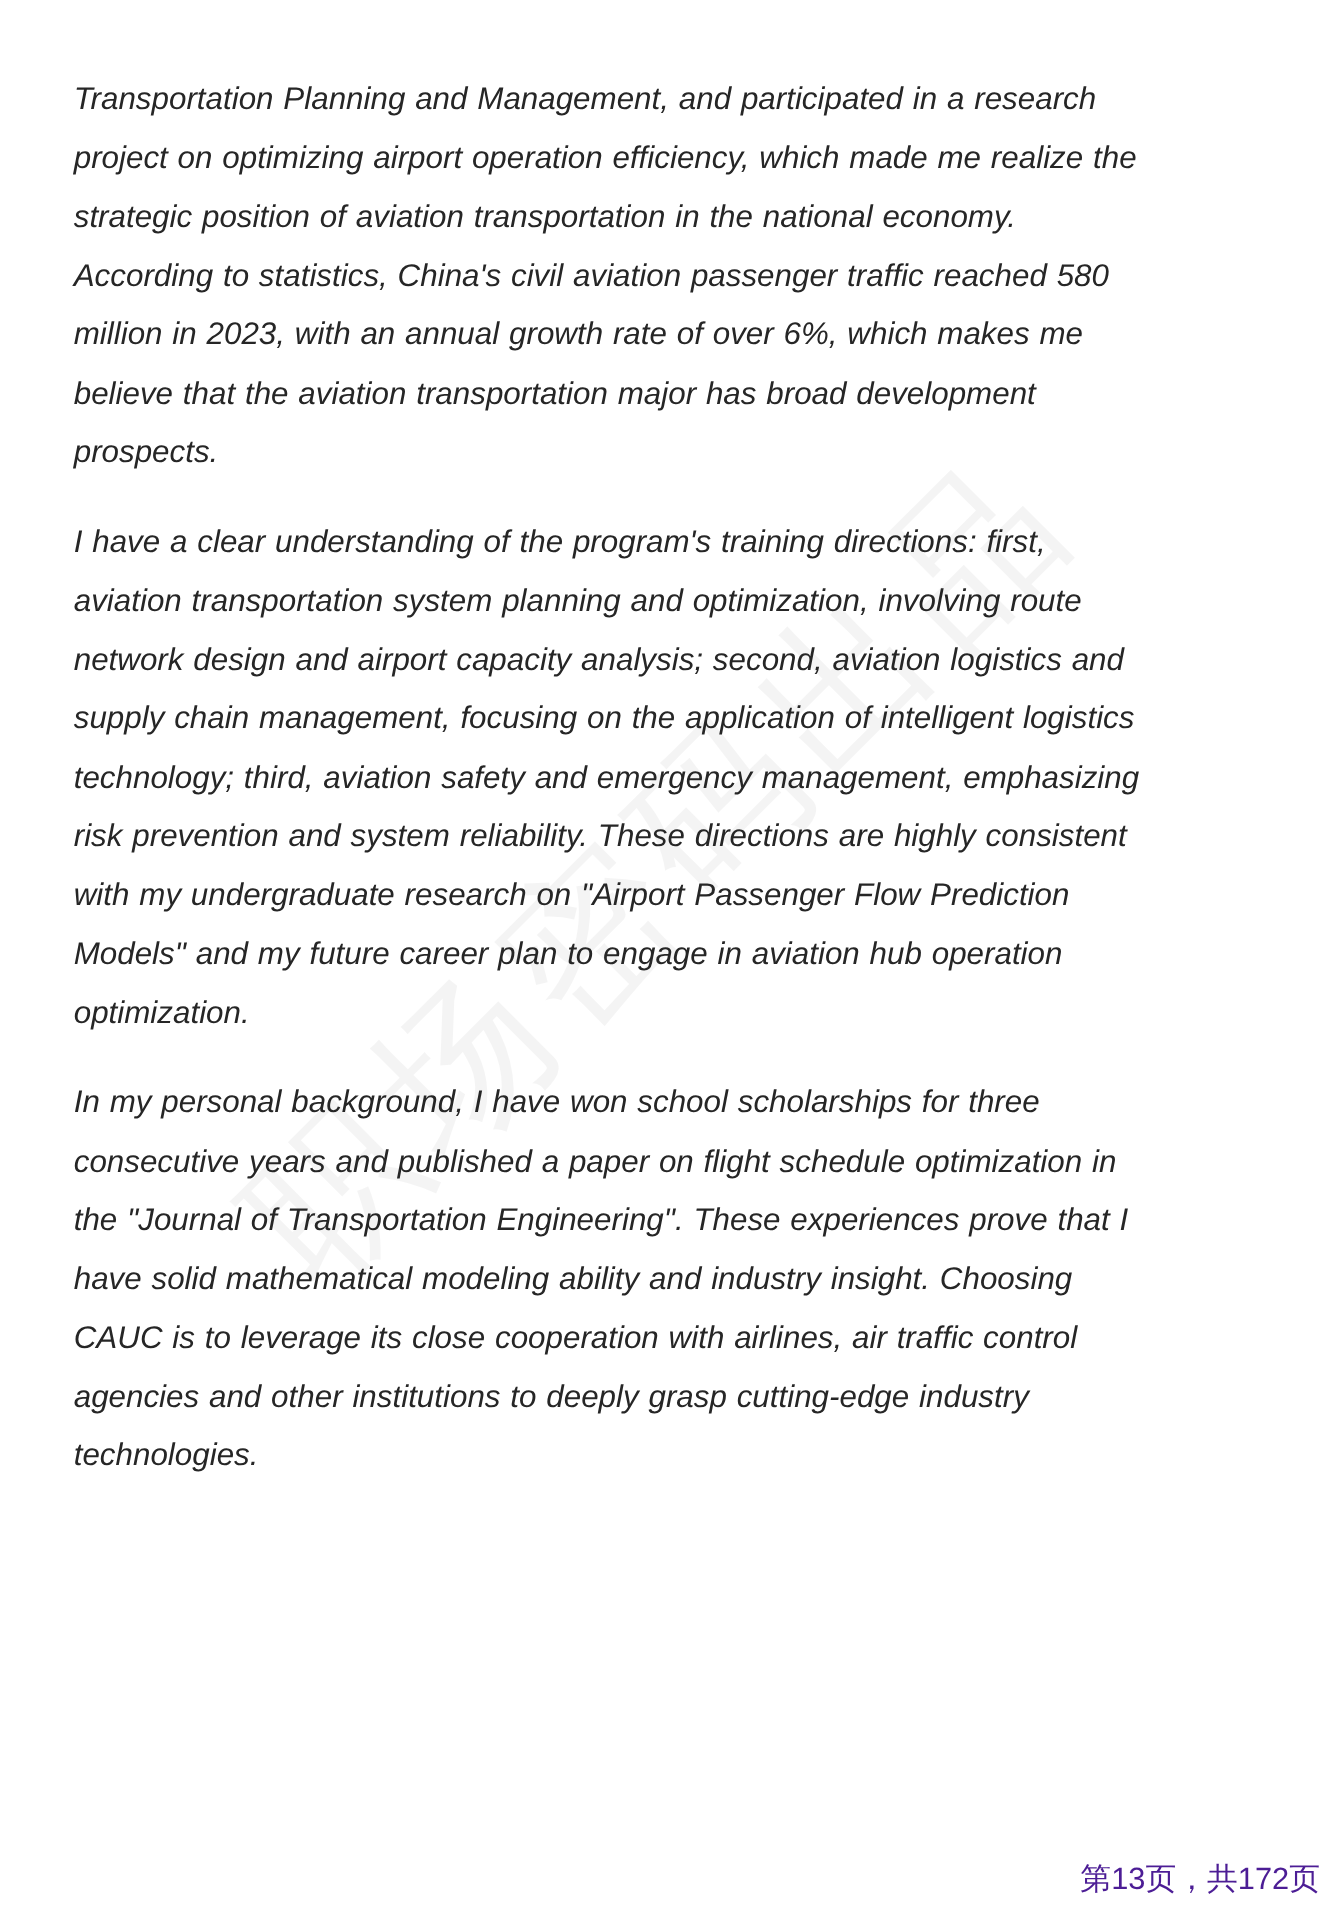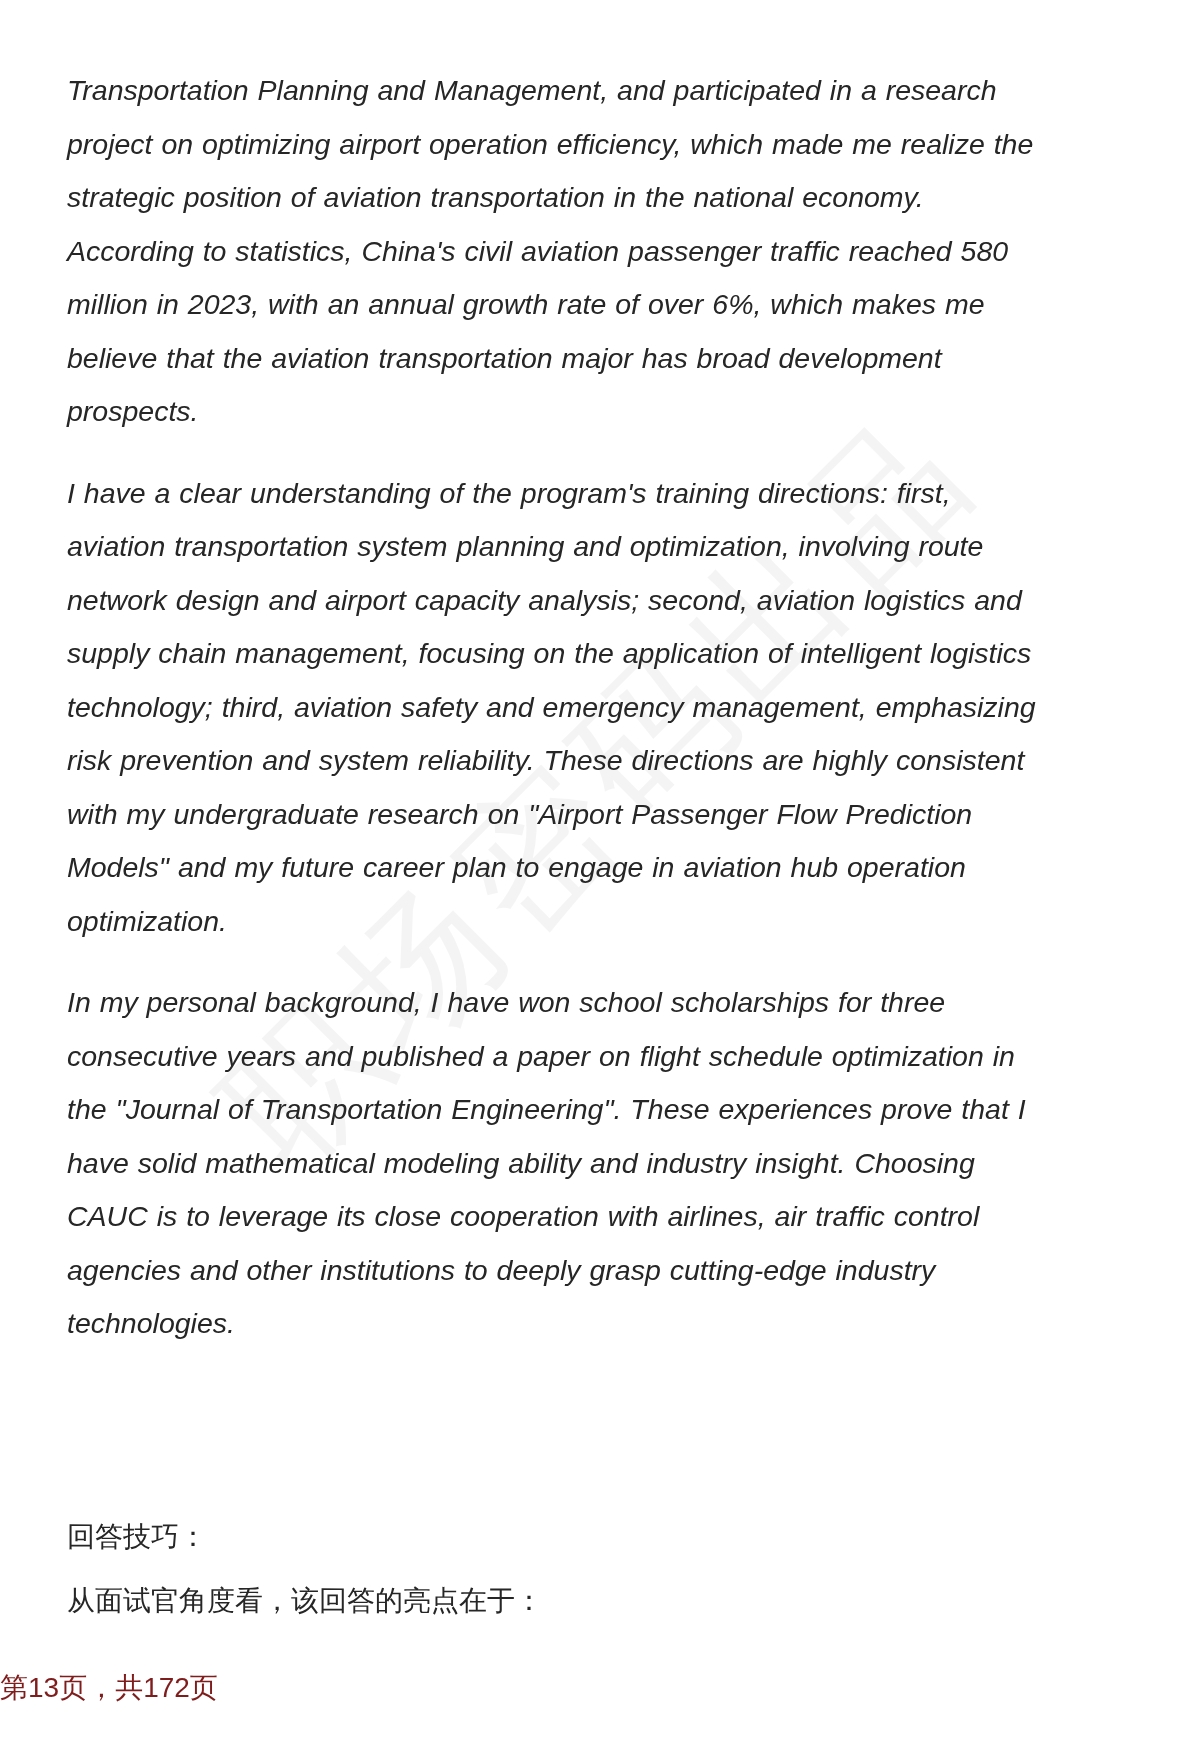--- a/index.html
+++ b/index.html
@@ -61,44 +61,40 @@
 
   .tips-line {
     font-size: 28px;
     line-height: 40px;
   }
 
   .footer {
     position: absolute;
     left: 0;
     right: 0;
-    bottom: 48px;
-    text-align: left;
+    bottom: 28px;
+    text-align: right;
     font-size: 28px;
-    color: #7f1d1d;
+    color: #4c1d95;
     z-index: 1;
   }
 </style>
 </head>
 <body>
 
 <div class="page">
 
   <div class="watermark">职场密码出品</div>
 
   <div class="content">
 
     <p class="para">Transportation Planning and Management, and participated in a research project on optimizing airport operation efficiency, which made me realize the strategic position of aviation transportation in the national economy. According to statistics, China's civil aviation passenger traffic reached 580 million in 2023, with an annual growth rate of over 6%, which makes me believe that the aviation transportation major has broad development prospects.</p>
 
     <p class="para">I have a clear understanding of the program's training directions: first, aviation transportation system planning and optimization, involving route network design and airport capacity analysis; second, aviation logistics and supply chain management, focusing on the application of intelligent logistics technology; third, aviation safety and emergency management, emphasizing risk prevention and system reliability. These directions are highly consistent with my undergraduate research on "Airport Passenger Flow Prediction Models" and my future career plan to engage in aviation hub operation optimization.</p>
 
     <p class="para">In my personal background, I have won school scholarships for three consecutive years and published a paper on flight schedule optimization in the "Journal of Transportation Engineering". These experiences prove that I have solid mathematical modeling ability and industry insight. Choosing CAUC is to leverage its close cooperation with airlines, air traffic control agencies and other institutions to deeply grasp cutting-edge industry technologies.</p>
 
-    <div class="tips">
-      <div class="tips-heading">回答技巧：</div>
-      <div class="tips-line">从面试官角度看，该回答的亮点在于：</div>
-    </div>
 
   </div>
 
   <div class="footer">第13页，共172页</div>
 
 </div>
 
 </body></html>

